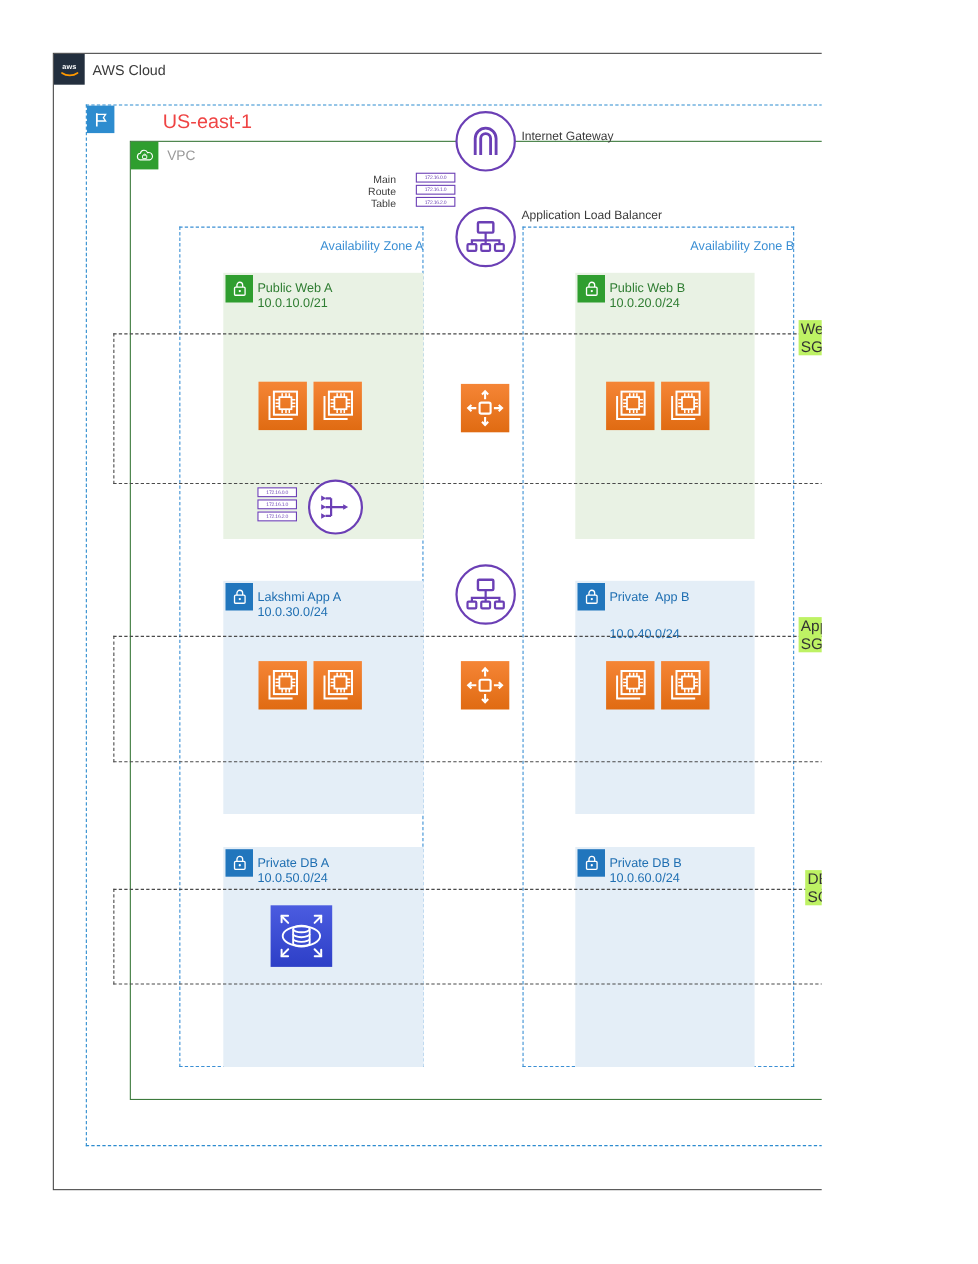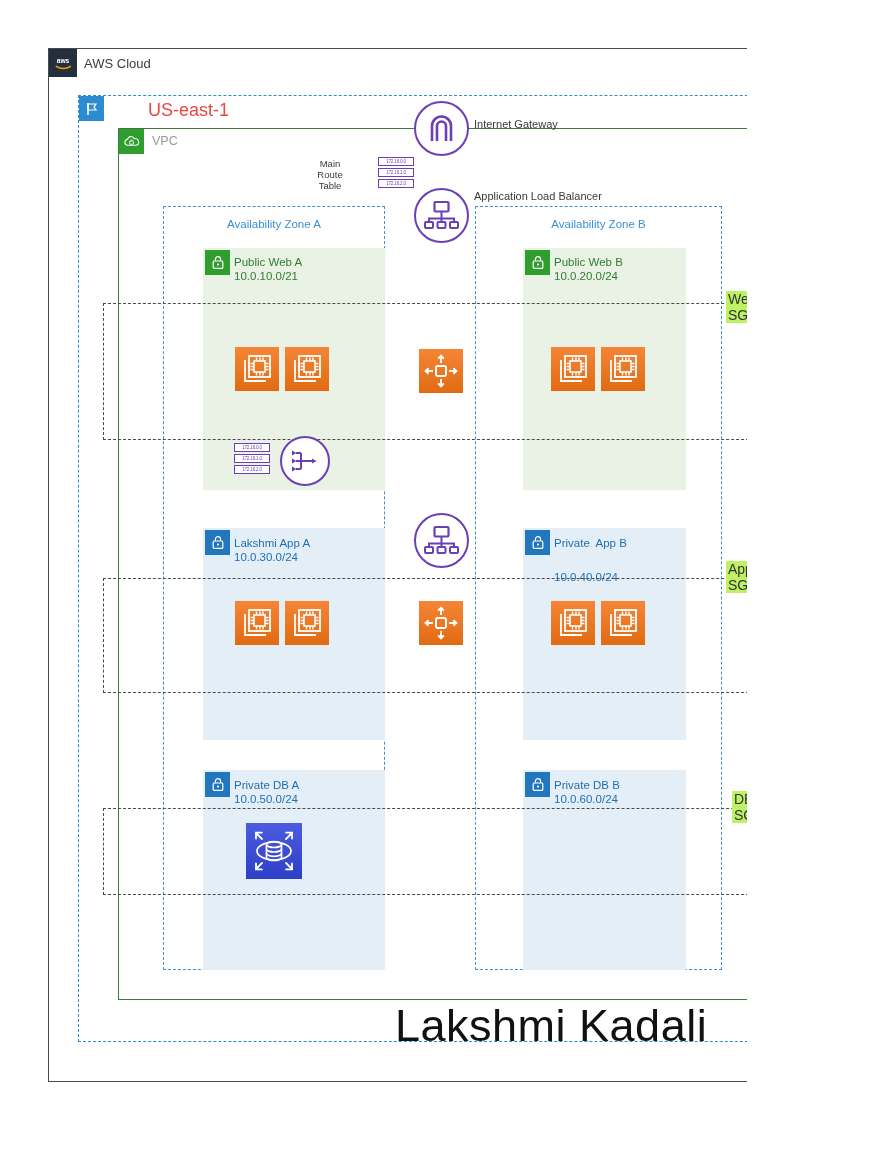--- a/index.html
+++ b/index.html
@@ -18,21 +18,21 @@
   .region-badge{left:79px;top:96px;width:25px;height:25px;background:#2d8ccf;display:flex;align-items:center;justify-content:center;}
   .region-label{left:112px;top:100px;font-size:18px;color:#ef4444;margin-left:36px;}
 
   .vpc{left:118px;top:128px;width:645px;height:872px;border:1.2px solid #3d7a3d;background:transparent;}
   .vpc-badge{left:119px;top:129px;width:25px;height:25px;background:#2f9e2f;display:flex;align-items:center;justify-content:center;}
   .vpc-label{left:152px;top:134px;font-size:12.5px;color:#9a9a9a;}
 
   .az{border:1.3px dashed #3b8fd4;background:transparent;}
   .az-a{left:163px;top:206px;width:222px;height:764px;}
   .az-b{left:475px;top:206px;width:247px;height:764px;}
-  .az-label{font-size:11.5px;color:#3b8fd4;text-align:center;}
+  .az-label{font-size:11.5px;color:#3b8fd4;text-align:right;}
 
   
   .subnet{position:absolute;}
   .subnet-green{background:#e9f2e4;}
   .subnet-blue{background:#e4eef7;}
   .sn-badge{position:absolute;width:25px;height:25px;display:flex;align-items:center;justify-content:center;}
   .sn-badge.green{background:#2f9e2f;}
   .sn-badge.blue{background:#2176bd;}
   .sn-text{position:absolute;font-size:11.5px;line-height:13px;white-space:pre;}
   .sn-text.green{color:#2f7d32;}
@@ -47,21 +47,21 @@
   .ec2{width:44px;height:44px;background:linear-gradient(180deg,#f58536 0%,#e06b12 100%);}
   .asg{width:44px;height:44px;background:linear-gradient(180deg,#f58536 0%,#e06b12 100%);}
   .db{width:56px;height:56px;background:linear-gradient(180deg,#4b5ce0 0%,#2d3fc7 100%);}
   .circ{border:2.4px solid #6b3fb5;border-radius:50%;background:#ffffff;box-sizing:border-box;}
 
   
   .rt-badges{position:absolute;display:flex;flex-direction:column;gap:2px;}
   .rt-ip{border:1.4px solid #6b3fb5;background:#ffffff;color:#6b3fb5;font-size:4.6px;
          line-height:7px;height:7px;padding:0 1px;text-align:center;letter-spacing:-0.2px;
          font-family:"Liberation Sans",sans-serif;white-space:nowrap;}
-  .mrt-label{position:absolute;font-size:9.5px;line-height:11px;color:#3b3b3b;text-align:center;white-space:pre;}
+  .mrt-label{position:absolute;font-size:9.5px;line-height:11px;color:#3b3b3b;text-align:right;white-space:pre;}
 
   .cap{position:absolute;font-size:11px;color:#3b3b3b;white-space:nowrap;}
 
   .signature{position:absolute;left:395px;top:1000px;font-size:45px;color:#111;
              font-family:"Liberation Sans",sans-serif;letter-spacing:0.5px;}
 
   svg.wires{position:absolute;left:0;top:0;width:889px;height:1149px;pointer-events:none;}
 </style>
 </head>
 <body>
@@ -422,15 +422,14 @@
         <path d="M40,16 L46,10"></path>
           <path d="M46,15.5 L46,9.6 L40.1,9.6"></path>
         <path d="M16,40 L10,46"></path>
           <path d="M10,40.5 L10,46.4 L15.9,46.4"></path>
         <path d="M40,40 L46,46"></path>
           <path d="M46,40.5 L46,46.4 L40.1,46.4"></path>
       </g>
     </svg>
   </div>
 
-  <div class="signature">Lakshmi Kadali</div>
 
 </div>
 
 </body></html>

